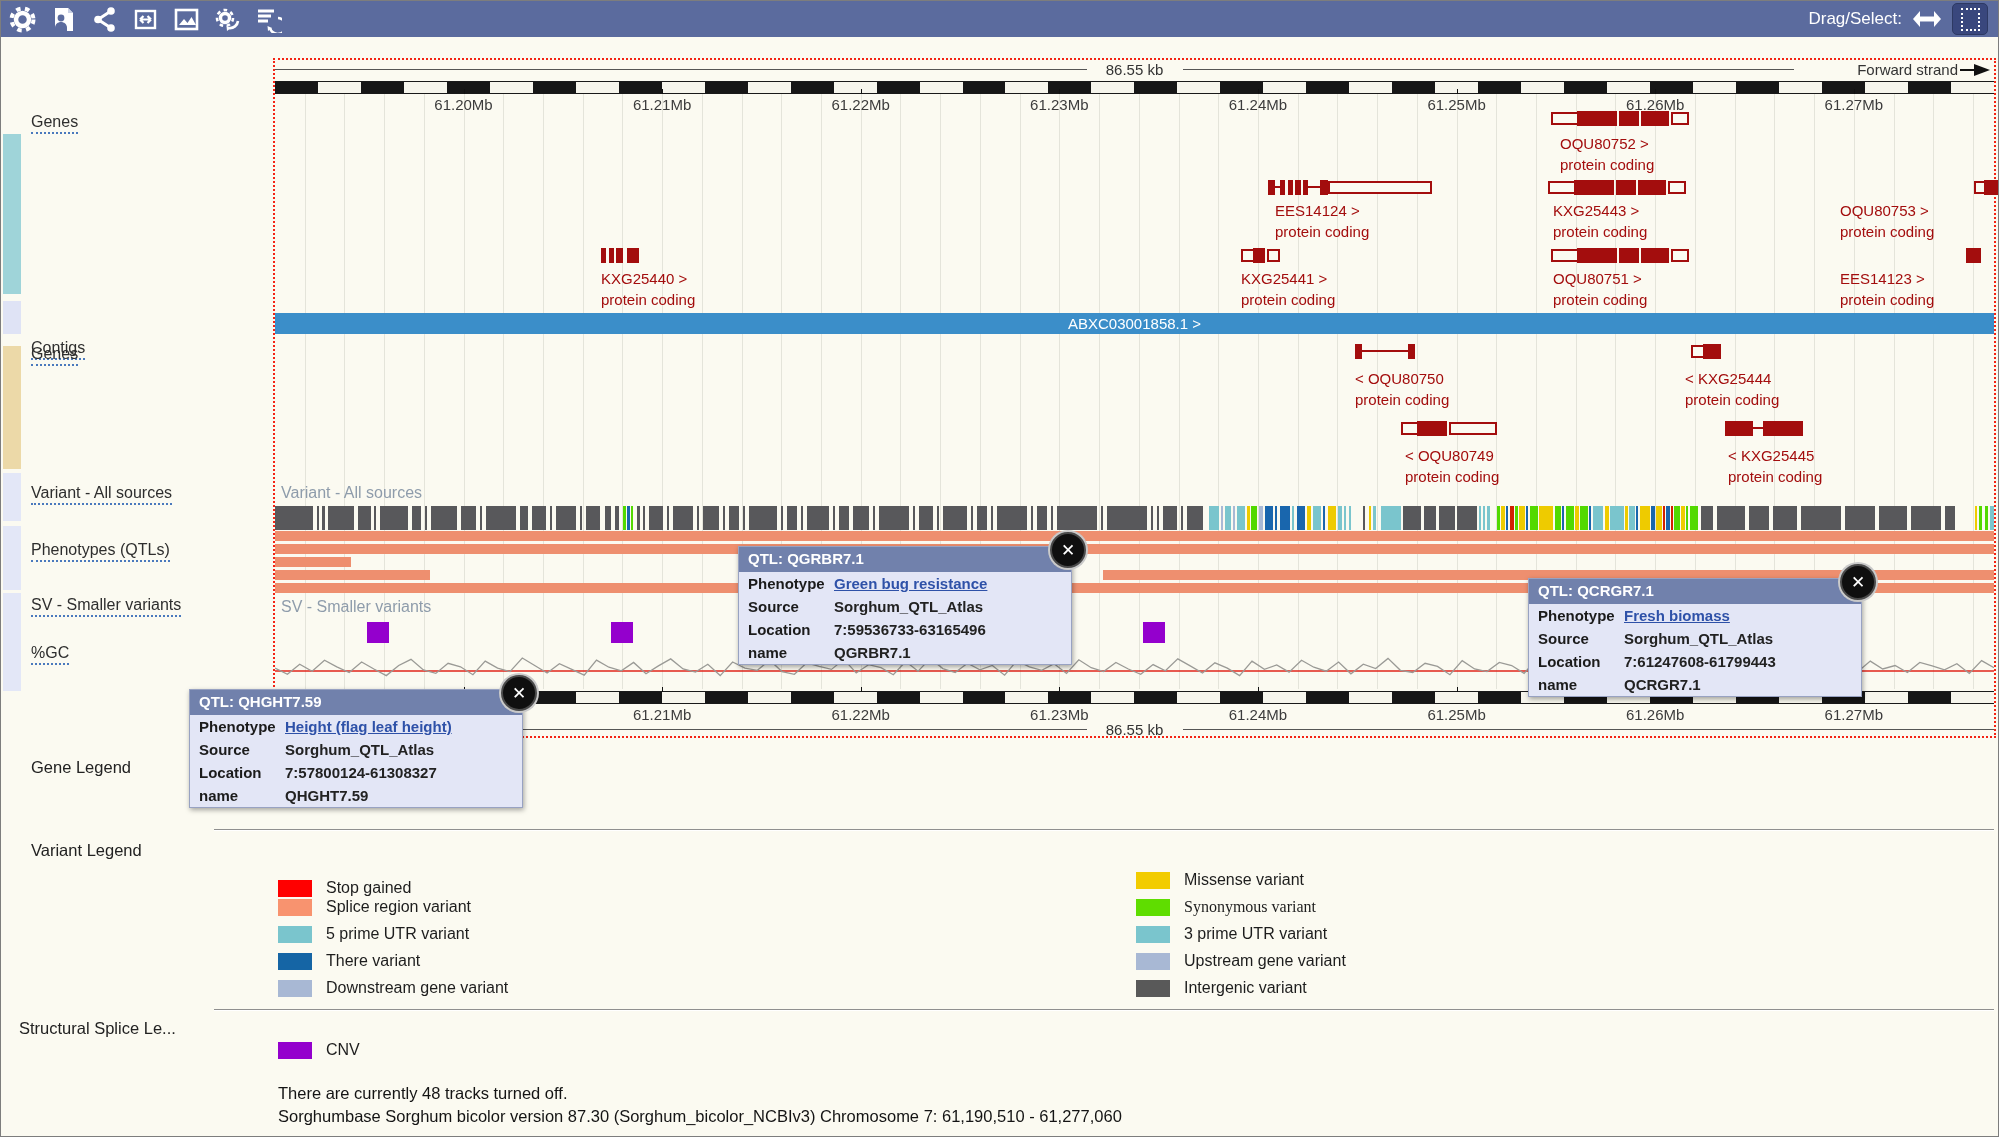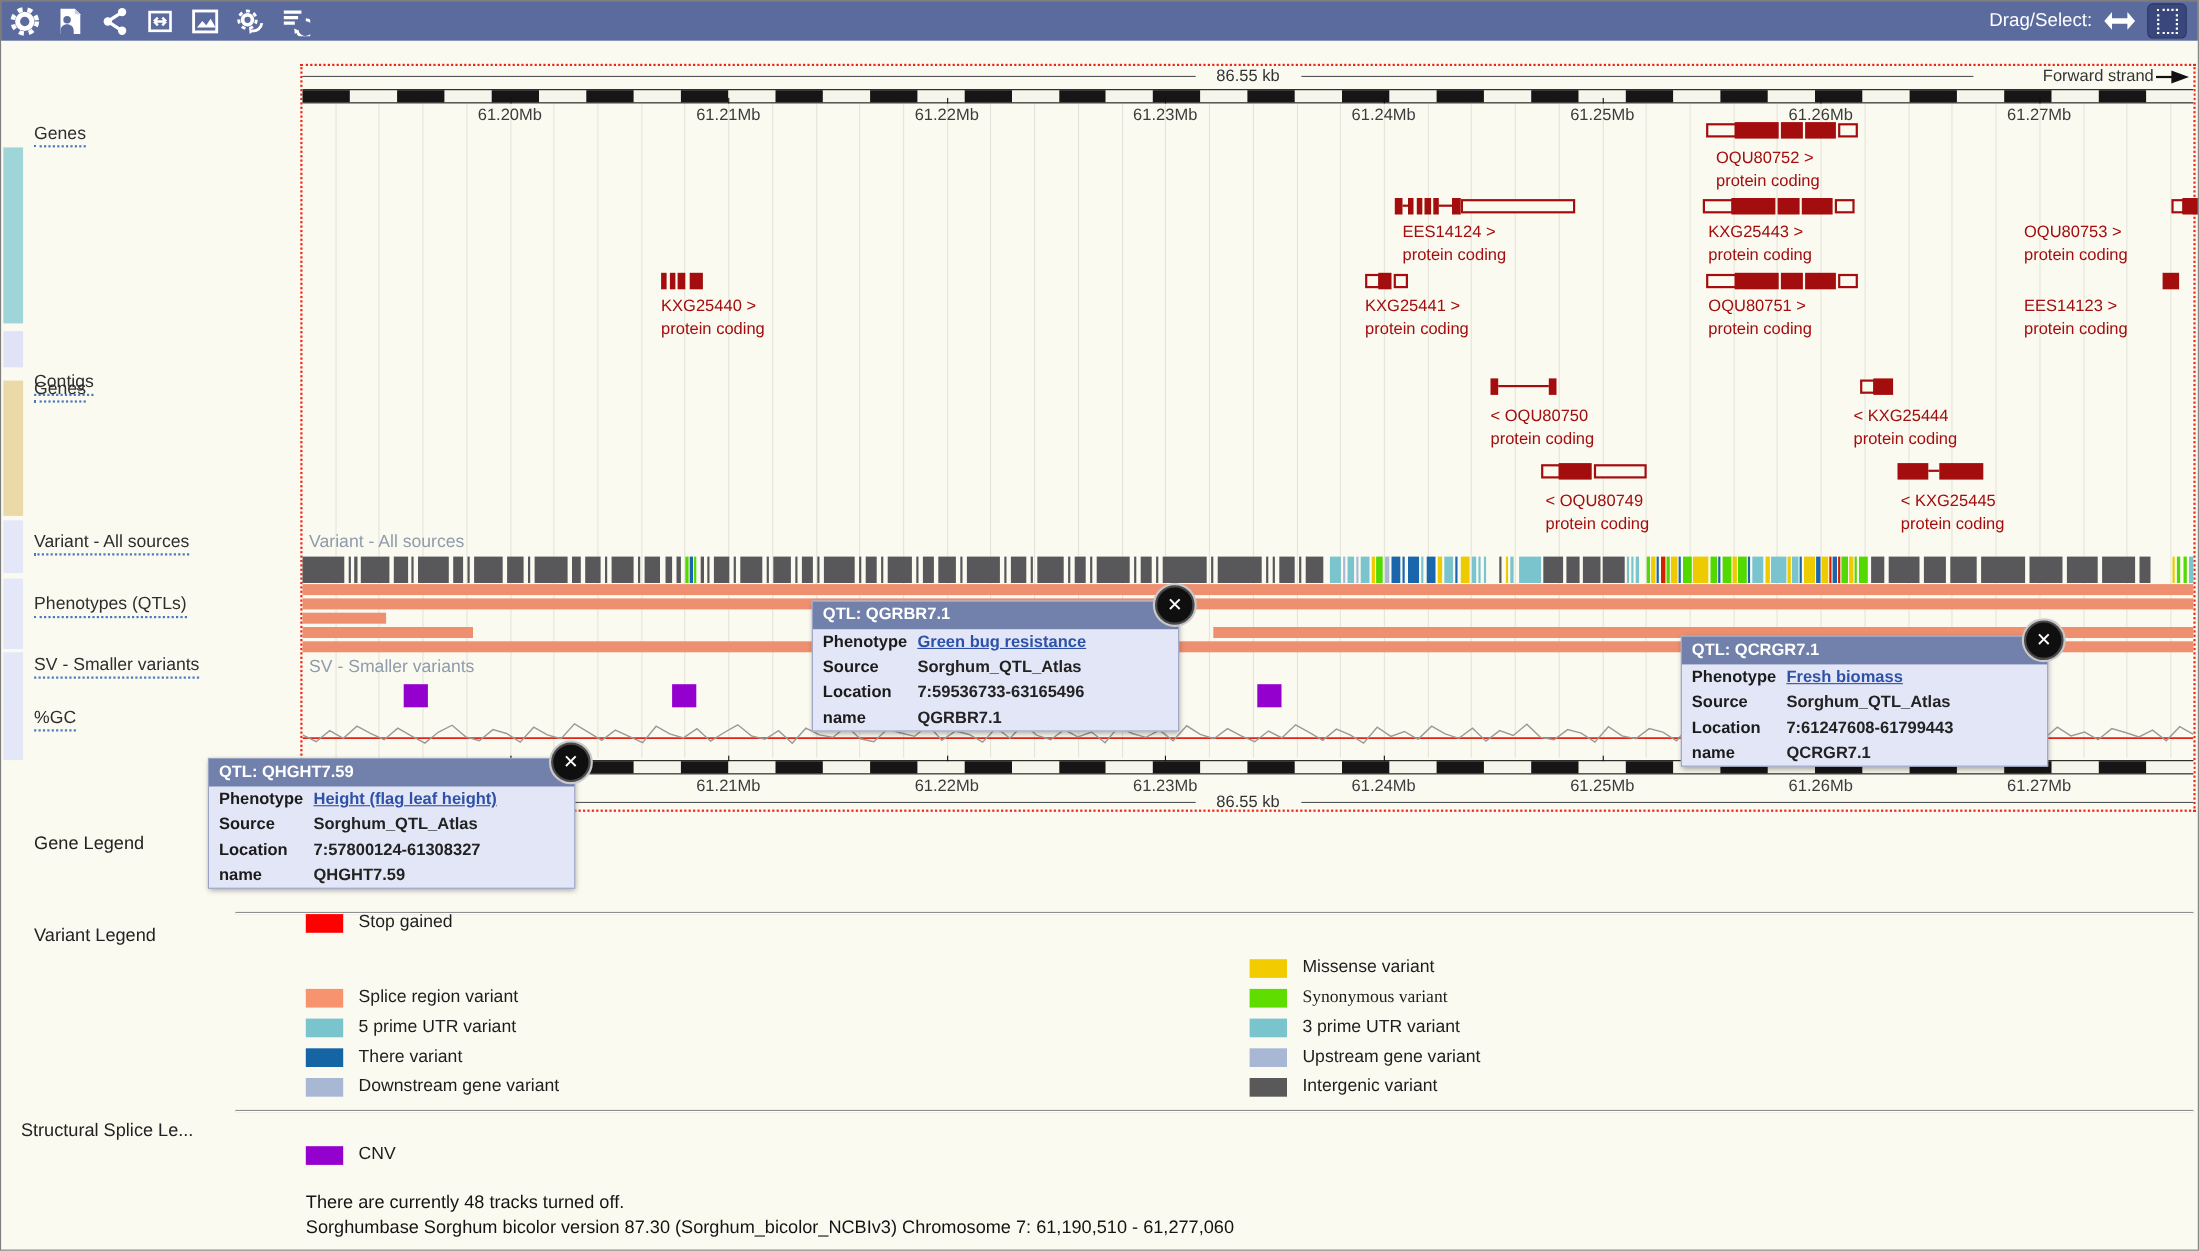--- a/index.html
+++ b/index.html
@@ -404,20 +404,21 @@
       <div class="f" style="left: 16px; width: 30px;"></div>
       <div class="h" style="left: 48px; width: 44px;"></div>
     </div>
     <div class="gene-label" style="left: 1453px; top: 385px;">&lt; KXG25445</div>
     <div class="gene-label" style="left: 1453px; top: 406px;">protein coding</div>
     <div class="glyph" style="left: 1450px; top: 361px;">
       <div class="f" style="left: 0px; width: 28px;"></div>
       <div class="l" style="left: 28px; width: 10px;"></div>
       <div class="f" style="left: 38px; width: 40px;"></div>
     </div>
+    <div class="contig" style="top: 253px;">ABXC03001858.1 &gt;</div>
     <div class="inpanel-label" style="left: 6px; top: 424px;">Variant - All sources</div>
     <div class="inpanel-label" style="left: 6px; top: 538px;">SV - Smaller variants</div>
     <div class="vseg" style="left: 0px; top: 446px; width: 38px; background: rgb(88, 88, 91);"></div>
     <div class="vseg" style="left: 42px; top: 446px; width: 2px; background: rgb(88, 88, 91);"></div>
     <div class="vseg" style="left: 47px; top: 446px; width: 3px; background: rgb(88, 88, 91);"></div>
     <div class="vseg" style="left: 53px; top: 446px; width: 26px; background: rgb(88, 88, 91);"></div>
     <div class="vseg" style="left: 83px; top: 446px; width: 13px; background: rgb(88, 88, 91);"></div>
     <div class="vseg" style="left: 99px; top: 446px; width: 2px; background: rgb(88, 88, 91);"></div>
     <div class="vseg" style="left: 105px; top: 446px; width: 28px; background: rgb(88, 88, 91);"></div>
     <div class="vseg" style="left: 137px; top: 446px; width: 9px; background: rgb(88, 88, 91);"></div>
@@ -567,21 +568,21 @@
     <div class="scale-row" style="top: 661px;">
       <div class="scale-line" style="left: 0px; width: calc(50% - 48px);"></div>
       <div class="scale-line" style="left: calc(50% + 48px); right: 0px;"></div>
       <div class="scale-text">86.55 kb</div>
     </div>
   </div>
 
 <div class="divider" style="top:828px;"></div>
 <div class="divider" style="top:1008px;"></div>
 <div id="legends">
-    <div class="leg-item" style="left: 277px; top: 829px;">
+    <div class="leg-item" style="left: 277px; top: 878px;">
       <div class="leg-sw" style="background: rgb(255, 0, 0);"></div>
       <span>Stop gained</span>
     </div>
     <div class="leg-item" style="left: 277px; top: 897px;">
       <div class="leg-sw" style="background: rgb(248, 147, 111);"></div>
       <span>Splice region variant</span>
     </div>
     <div class="leg-item" style="left: 277px; top: 924px; align-items: center;">
       <div class="leg-sw" style="background: rgb(122, 197, 205);"></div>
       <span>5 prime UTR variant</span>

